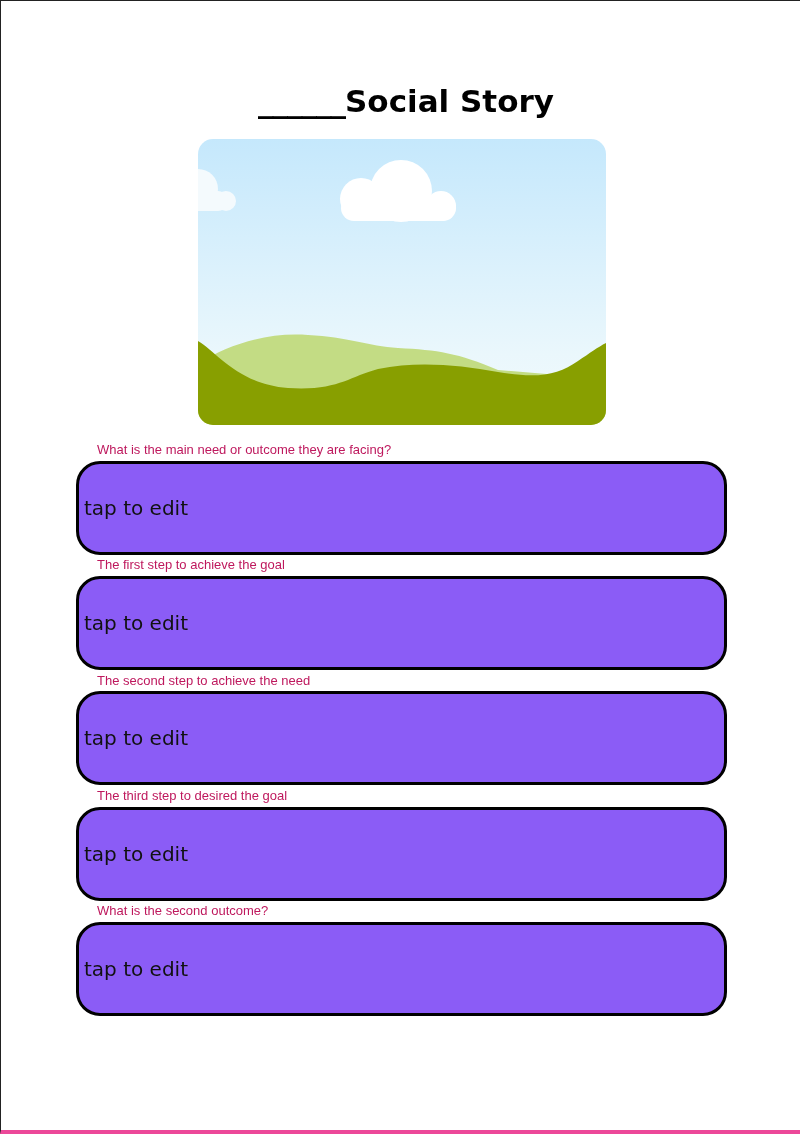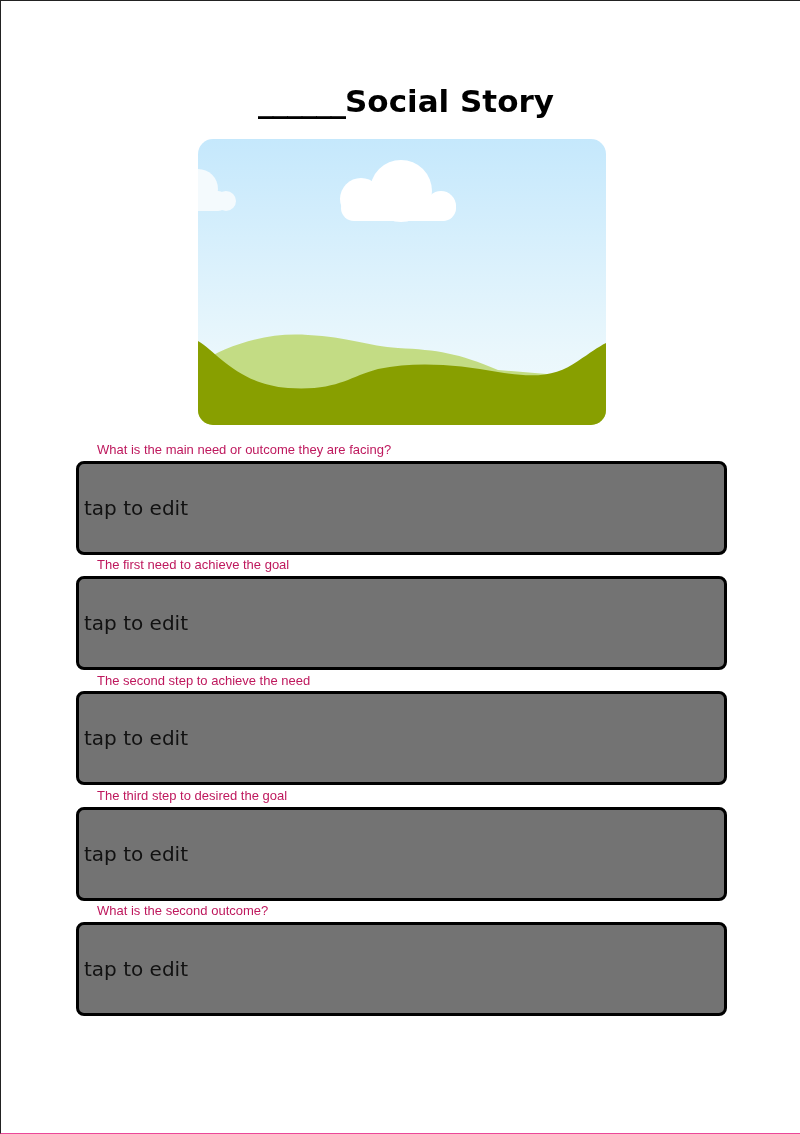--- a/index.html
+++ b/index.html
@@ -15,21 +15,21 @@
     font-family: "DejaVu Sans", sans-serif;
   }
   .page {
     position: absolute;
     left: 0; top: 0;
     width: 800px;
     height: 1134px;
     box-sizing: border-box;
     border-top: 1px solid #222222;
     border-left: 1px solid #222222;
-    border-bottom: 1px solid #ec4899;
+    border-bottom: 4px solid #ec4899;
     background: #ffffff;
   }
   .title {
     position: absolute;
     left: 0;
     top: 78px;
     width: 810px;
     text-align: center;
     font-family: "DejaVu Sans", sans-serif;
     font-weight: bold;
@@ -64,22 +64,22 @@
     line-height: 16px;
     white-space: nowrap;
   }
   .text-box {
     position: absolute;
     left: 75px;
     width: 651px;
     height: 94px;
     box-sizing: border-box;
     border: 3.5px solid #000000;
-    border-radius: 8px;
-    background: #737373;
+    border-radius: 24px;
+    background: #8b5cf6;
     cursor: text;
   }
   .text-box .placeholder {
     position: absolute;
     left: 5px;
     top: 50%;
     transform: translateY(-52%);
     font-family: "DejaVu Sans", sans-serif;
     font-size: 20px;
     color: #111111;
@@ -123,21 +123,21 @@
 
       <path d="M0 202 C 20 214, 40 245, 90 249 C 140 252, 150 238, 180 230 C 220 222, 260 226, 300 233 C 340 240, 360 236, 380 222 C 392 214, 400 208, 408 204 L 408 286 L 0 286 Z" fill="#889f00"></path>
     </svg>
   </div>
 
   <div class="field-label" style="top:441px;">What is the main need or outcome they are facing?</div>
   <div class="text-box" style="top:460px;">
     <span class="placeholder">tap to edit</span>
   </div>
 
-  <div class="field-label" style="top:556px;">The first need to achieve the goal</div>
+  <div class="field-label" style="top:556px;">The first step to achieve the goal</div>
   <div class="text-box" style="top:575px;">
     <span class="placeholder">tap to edit</span>
   </div>
 
   <div class="field-label" style="top:672px;">The second step to achieve the need</div>
   <div class="text-box" style="top:690px;">
     <span class="placeholder">tap to edit</span>
   </div>
 
   <div class="field-label" style="top:787px;">The third step to desired the goal</div>

